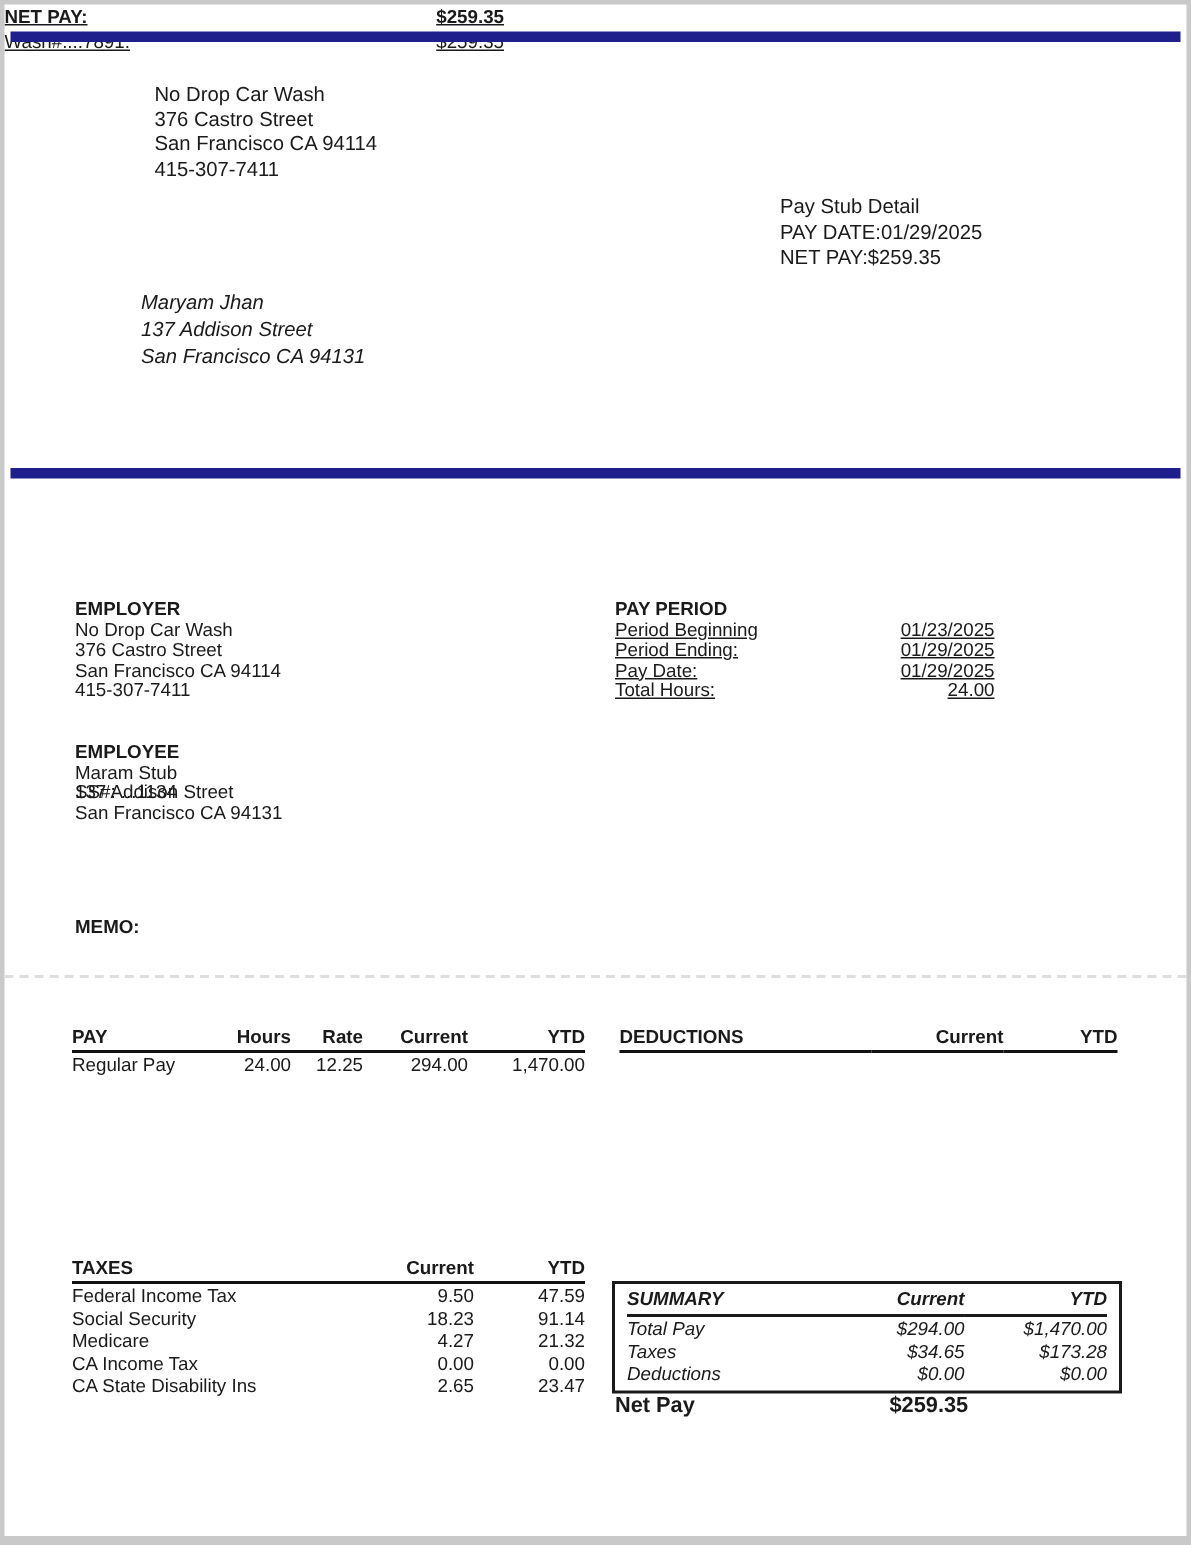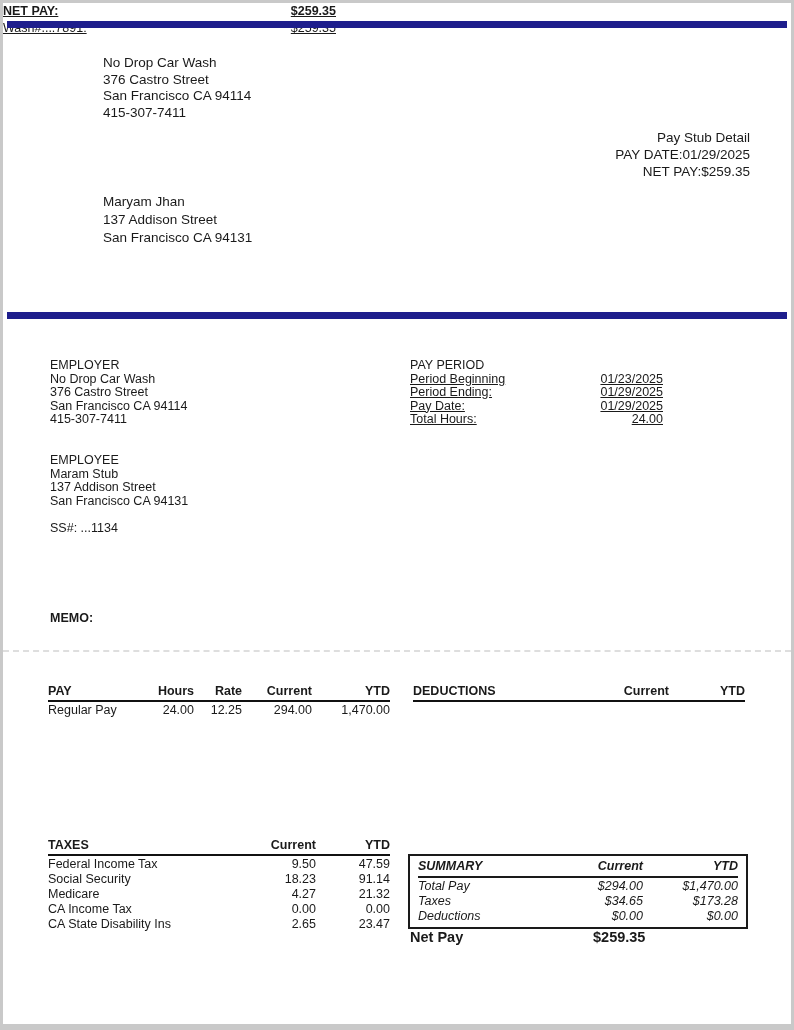--- a/index.html
+++ b/index.html
@@ -14,25 +14,25 @@
     position:absolute;left:3px;top:3px;right:3px;bottom:6px;
     background:#ffffff;overflow:hidden;
   }
   
   .accent-bar{position:absolute;left:4px;right:4px;height:7px;background:#1e1e8c;}
   .bar-top{top:18px;}
   .bar-mid{top:309px;}
 
   .blk{position:absolute;font-size:13.5px;line-height:16.5px;}
   .company-block{left:100px;top:52px;}
-  .stub-detail{left:517px;top:126px;width:230px;text-align:right;line-height:17px;}
-  .recipient-block{left:100px;top:190px;line-height:18px;}
+  .stub-detail{left:517px;top:126px;width:230px;text-align:left;line-height:17px;}
+  .recipient-block{left:91px;top:190px;line-height:18px;font-style:italic;}
 
   .sec{position:absolute;font-size:12.5px;line-height:13.5px;}
-  .sec .hd{font-weight:normal;}
+  .sec .hd{font-weight:bold;margin-top:41px;}
   .employer-block{left:47px;top:356px;}
   .payperiod-block{left:407px;top:356px;width:253px;}
   .kv{display:flex;justify-content:space-between;text-decoration:underline;}
   .employee-block{left:47px;top:451px;}
   .ssn-line{left:47px;top:518px;position:absolute;font-size:12.5px;}
   .netpay-block{left:407px;top:543px;width:333px;font-size:12.5px;line-height:17px;}
   .netpay-block .bold{font-weight:bold;}
   .memo-line{left:47px;top:608px;position:absolute;font-size:12.5px;font-weight:bold;}
 
   .dashed-divider{position:absolute;left:0;right:0;top:647px;border-top:2px dashed #dedede;}

